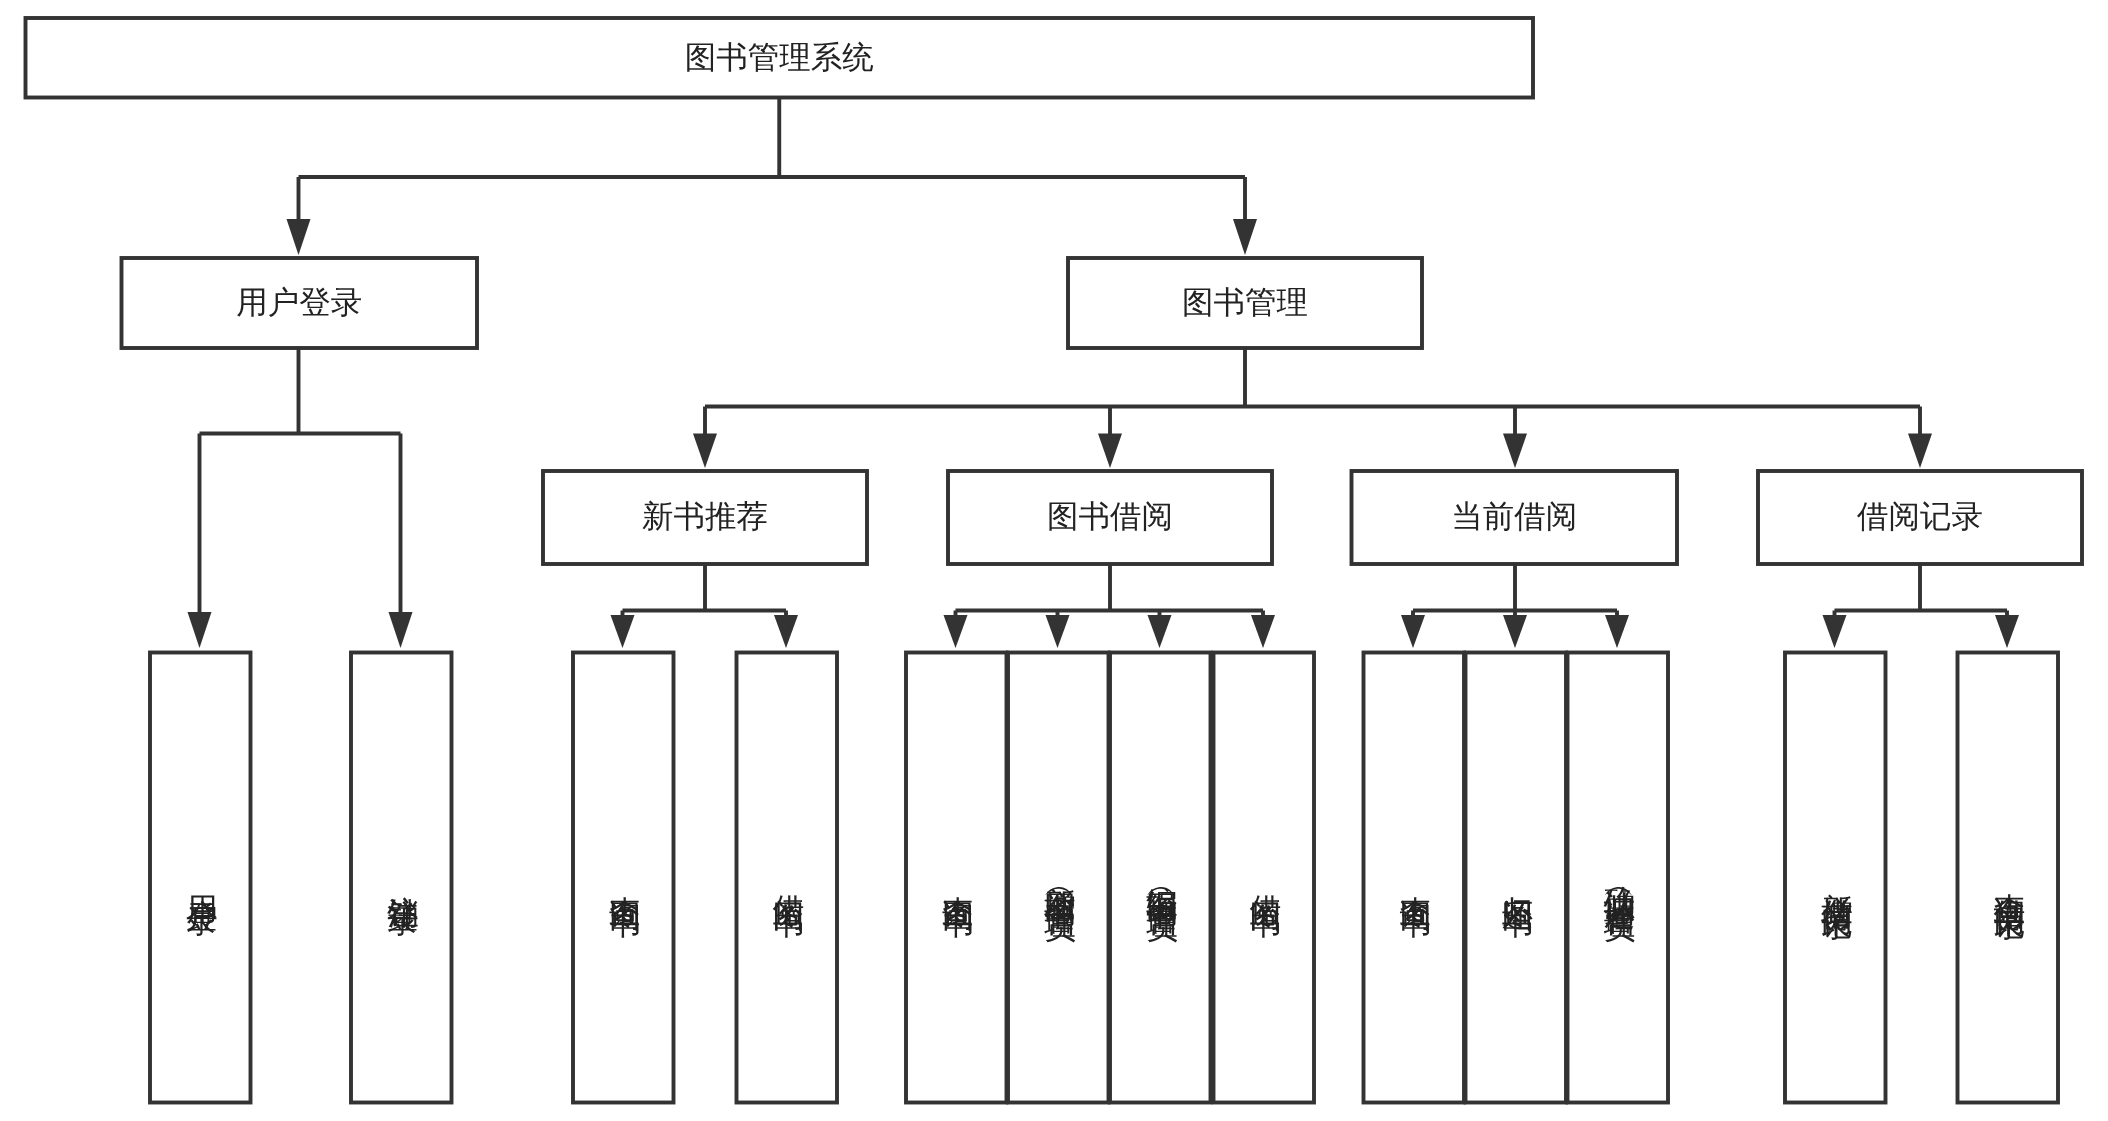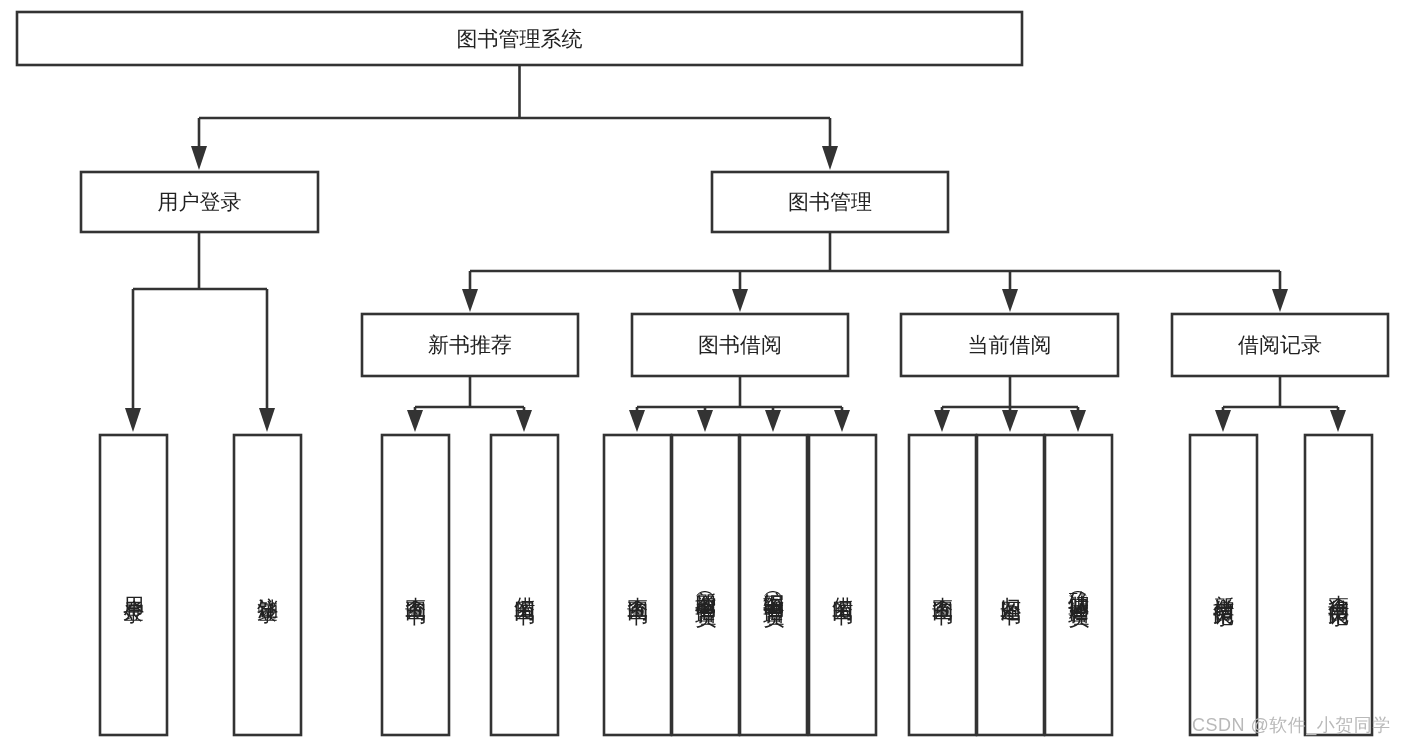--- a/index.html
+++ b/index.html
@@ -197,15 +197,14 @@
   <div class="node-label-v" style="left:604px; top:435px; width:67px; height:300px;">查询图书</div>
   <div class="node-label-v" style="left:672px; top:435px; width:67px; height:300px;">新增图书（管理员）</div>
   <div class="node-label-v" style="left:740px; top:435px; width:67px; height:300px;">编辑图书（管理员）</div>
   <div class="node-label-v" style="left:809px; top:435px; width:67px; height:300px;">借阅图书</div>
   <div class="node-label-v" style="left:909px; top:435px; width:67px; height:300px;">查询图书</div>
   <div class="node-label-v" style="left:977px; top:435px; width:67px; height:300px;">归还图书</div>
   <div class="node-label-v" style="left:1045px; top:435px; width:67px; height:300px;">确认归还（管理员）</div>
   <div class="node-label-v" style="left:1190px; top:435px; width:67px; height:300px;">新增借阅记录</div>
   <div class="node-label-v" style="left:1305px; top:435px; width:67px; height:300px;">查询借阅记录</div>
 
-  <div class="watermark" style="left:1192px; top:713px;">CSDN @软件_小贺同学</div>
 
 </div>
 
 </body></html>

